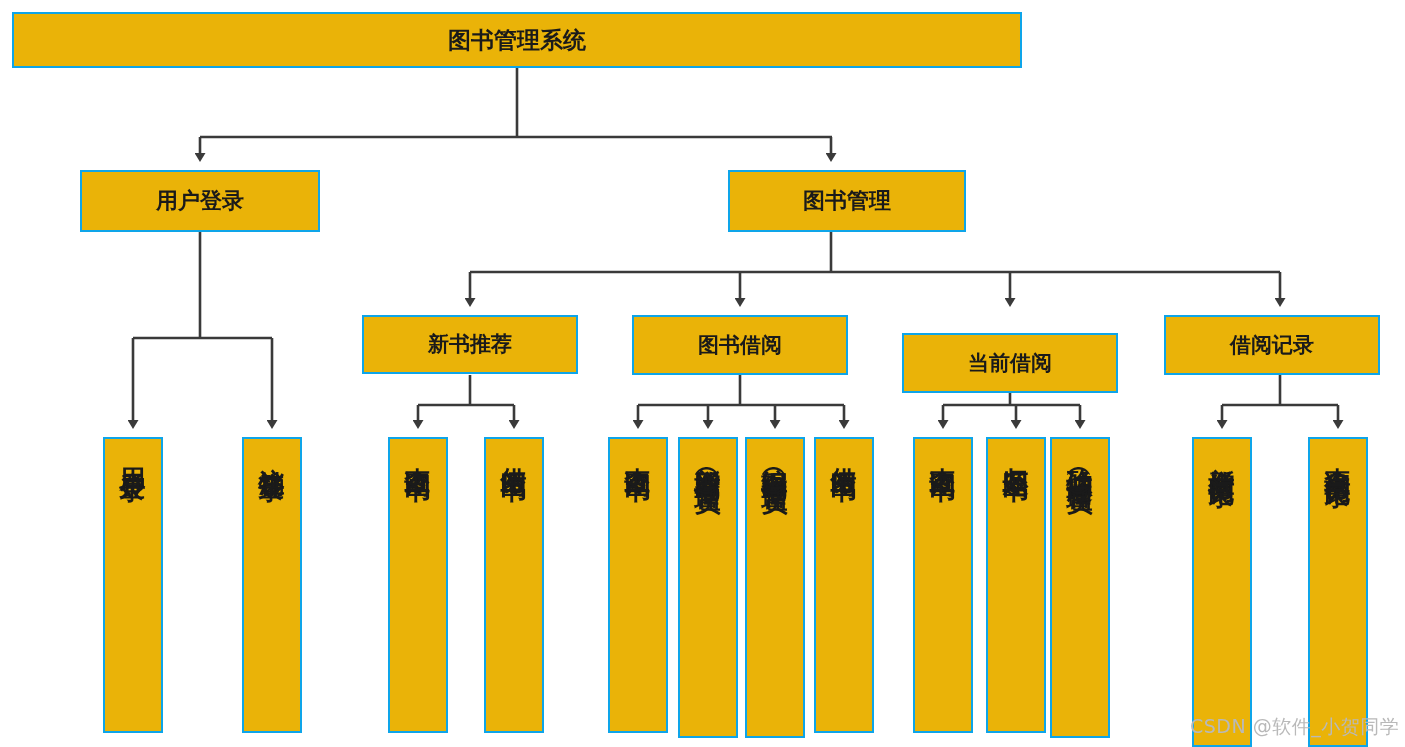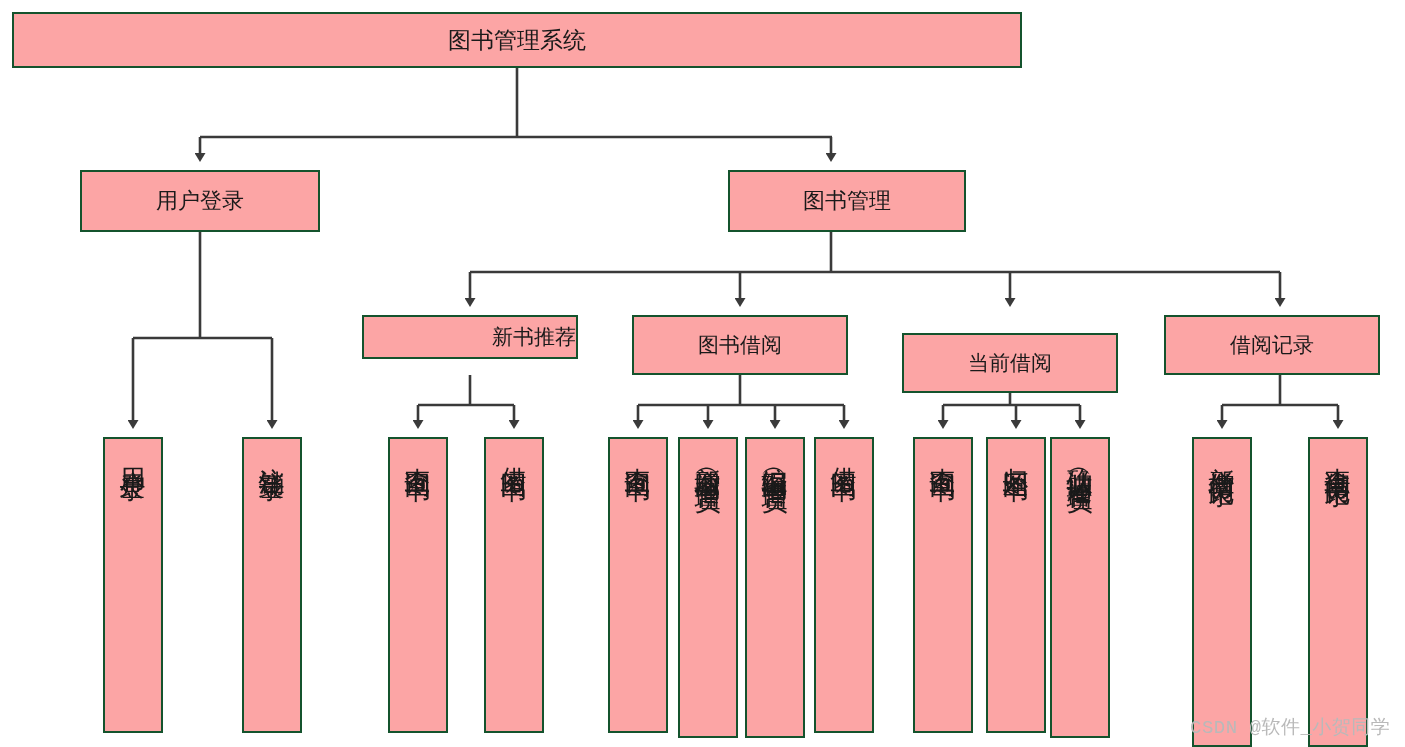--- a/index.html
+++ b/index.html
@@ -21,26 +21,27 @@
     position: absolute;
     left: 0;
     top: 0;
     width: 1405px;
     height: 747px;
     pointer-events: none;
   }
   .node {
     position: absolute;
     box-sizing: border-box;
-    background: #fca5a5;
-    border: 2px solid #14532d;
+    background: #eab308;
+    border: 2px solid #0ea5e9;
     display: flex;
     align-items: center;
     justify-content: center;
     color: #1a1a1a;
+    font-weight: bold;
   }
   .node .label {
     text-align: center;
     line-height: 1.15;
     white-space: nowrap;
   }
   .node.root .label { font-size: 23px; }
   .node.level1 .label { font-size: 22px; }
   .node.level2 .label { font-size: 21px; }
 
@@ -57,21 +58,20 @@
     letter-spacing: 3px;
     line-height: 1;
     white-space: nowrap;
   }
   .watermark {
     position: absolute;
     color: #b9b9b9;
     font-size: 19px;
     white-space: nowrap;
     letter-spacing: 0.5px;
-    font-family: Liberation Mono, monospace;
   }
 </style>
 </head>
 <body>
 
 <div id="canvas">
 
   <svg class="edges" viewBox="0 0 1405 747" xmlns="http://www.w3.org/2000/svg">
     <defs>
       <marker id="arrow" markerWidth="9" markerHeight="11" refX="1" refY="5.5" orient="auto" markerUnits="userSpaceOnUse">
@@ -126,21 +126,21 @@
     <span class="label">图书管理系统</span>
   </div>
 
   <div class="node level1" style="left:80px; top:170px; width:240px; height:62px;">
     <span class="label">用户登录</span>
   </div>
   <div class="node level1" style="left:728px; top:170px; width:238px; height:62px;">
     <span class="label">图书管理</span>
   </div>
 
-  <div class="node level2" style="left:362px; top:315px; width:216px; height:44px;justify-content:flex-end;">
+  <div class="node level2" style="left:362px; top:315px; width:216px; height:59px;">
     <span class="label">新书推荐</span>
   </div>
   <div class="node level2" style="left:632px; top:315px; width:216px; height:60px;">
     <span class="label">图书借阅</span>
   </div>
   <div class="node level2" style="left:902px; top:333px; width:216px; height:60px;">
     <span class="label">当前借阅</span>
   </div>
   <div class="node level2" style="left:1164px; top:315px; width:216px; height:60px;">
     <span class="label">借阅记录</span>

